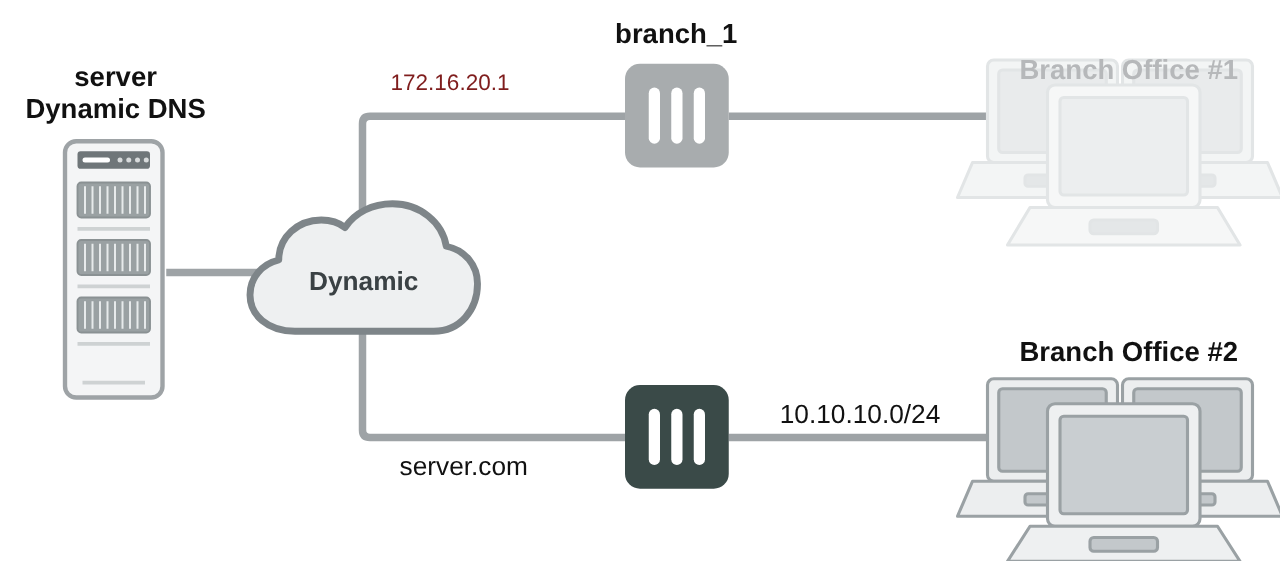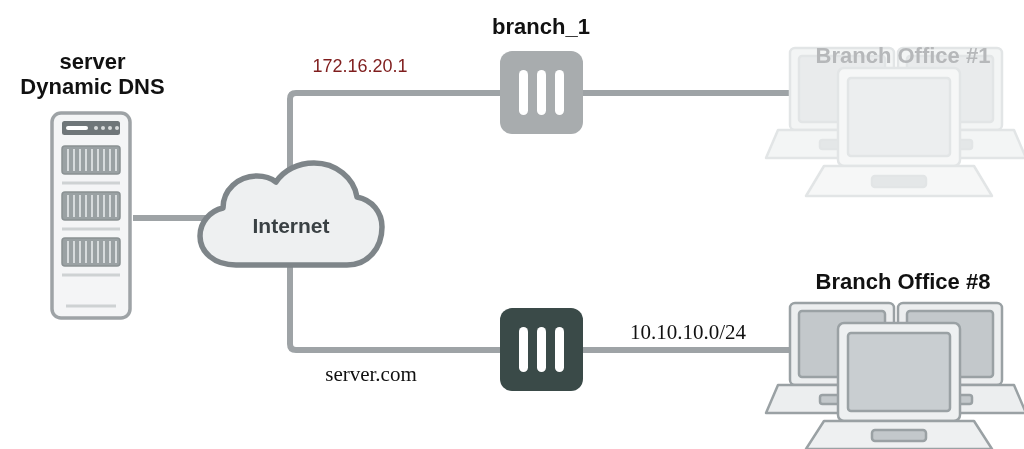--- a/index.html
+++ b/index.html
@@ -5,21 +5,21 @@
   html,body{margin:0;padding:0;background:#ffffff;}
   body{width:1024px;height:449px;position:relative;overflow:hidden;
        font-family:"Liberation Sans", sans-serif;}
   #stage{position:absolute;left:0;top:0;width:1024px;height:449px;}
   svg#diagram{position:absolute;left:0;top:0;width:1024px;height:449px;display:block;}
   .lbl{position:absolute;white-space:nowrap;}
   .t-title-dark{font-weight:bold;font-size:22px;color:#111111;line-height:1.12;text-align:center;}
   .t-title-grey{font-weight:bold;font-size:22px;color:#b6b8ba;line-height:1.12;text-align:center;}
   .t-router{font-weight:bold;font-size:22px;color:#111111;text-align:center;}
   .t-ip-grey{font-size:18px;color:#7f1d1d;text-align:center;}
-  .t-ip-dark{font-size:21px;color:#111111;text-align:center;font-family:Liberation Serif, serif;}
+  .t-ip-dark{font-size:21px;color:#111111;text-align:center;}
   .t-cloud{font-weight:bold;font-size:21px;color:#3a4144;text-align:center;}
 </style>
 </head>
 <body>
 
 <div id="stage">
 
   <svg id="diagram" viewBox="0 0 1024 449">
 
     <g fill="none" stroke="#9ea3a6" stroke-width="6" stroke-linecap="butt">
@@ -170,28 +170,28 @@
       </g>
     </g>
 
   </svg>
 
   <div class="lbl t-title-dark" style="left:0;top:50px;width:185px;">
     <div>server</div>
     <div>Dynamic DNS</div>
   </div>
 
-  <div class="lbl t-cloud" style="left:226px;top:214px;width:130px;">Internet</div>
+  <div class="lbl t-cloud" style="left:226px;top:214px;width:130px;">Dynamic</div>
 
   <div class="lbl t-router" style="left:471px;top:14px;width:140px;">branch_1</div>
 
 
   <div class="lbl t-title-grey" style="left:784px;top:24px;width:238px;margin-top:20px;">Branch Office #1</div>
 
-  <div class="lbl t-title-dark" style="left:784px;top:270px;width:238px;">Branch Office #8</div>
+  <div class="lbl t-title-dark" style="left:784px;top:270px;width:238px;">Branch Office #2</div>
 
   <div class="lbl t-ip-grey" style="left:286px;top:56px;width:148px;">172.16.20.1</div>
 
 
 
   <div class="lbl t-ip-dark" style="left:600px;top:320px;width:176px;">10.10.10.0/24</div>
 
   <div class="lbl t-ip-dark" style="left:288px;top:362px;width:166px;">server.com</div>
 
 </div>

